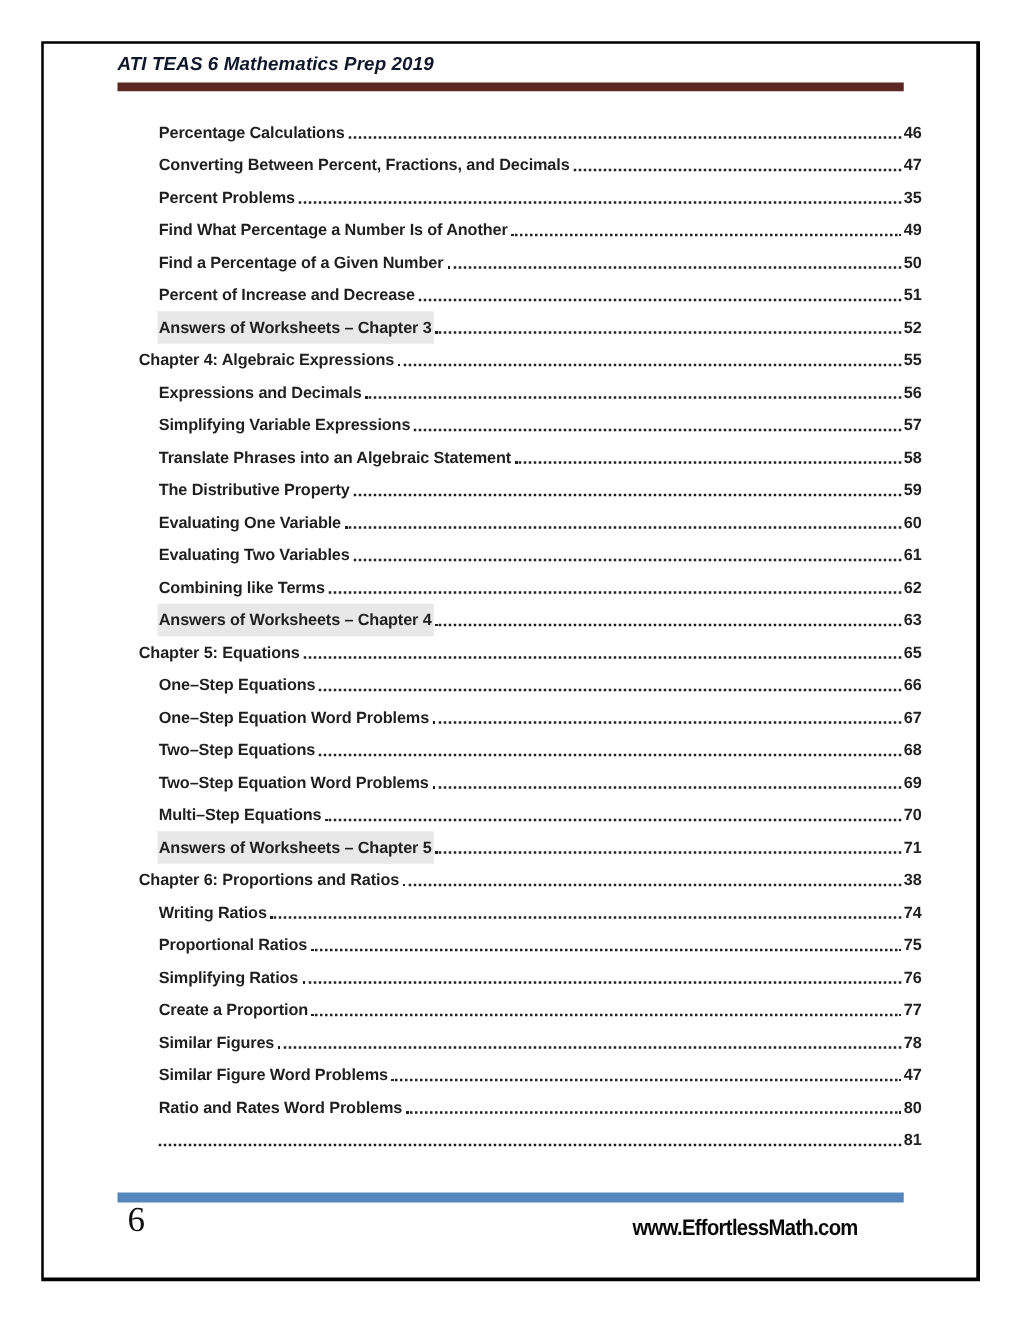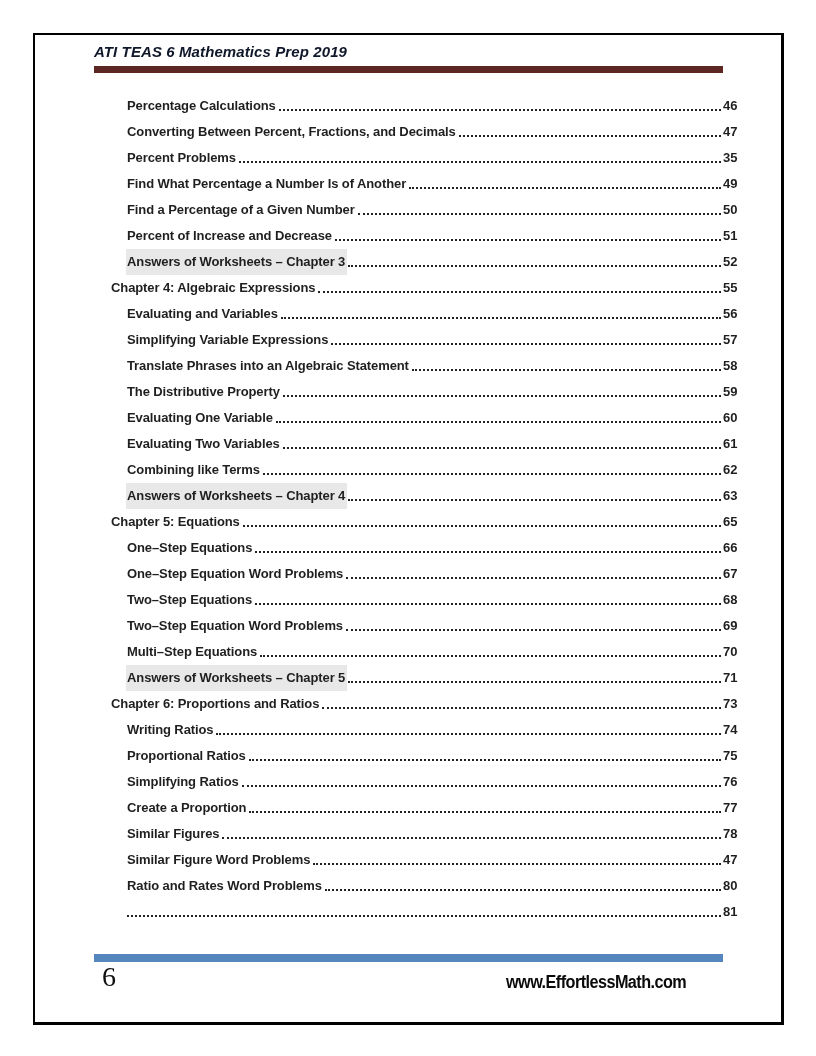--- a/index.html
+++ b/index.html
@@ -156,21 +156,21 @@
     <span class="label hl">Answers of Worksheets – Chapter 3</span>
     <span class="leader"></span>
     <span class="pagenum">52</span>
   </div>
       <div class="toc-row chapter">
     <span class="label">Chapter 4: Algebraic Expressions</span>
     <span class="leader"></span>
     <span class="pagenum">55</span>
   </div>
       <div class="toc-row sub">
-    <span class="label">Evaluating and Variables</span>
+    <span class="label">Expressions and Decimals</span>
     <span class="leader"></span>
     <span class="pagenum">56</span>
   </div>
       <div class="toc-row sub">
     <span class="label">Simplifying Variable Expressions</span>
     <span class="leader"></span>
     <span class="pagenum">57</span>
   </div>
       <div class="toc-row sub">
     <span class="label">Translate Phrases into an Algebraic Statement</span>
@@ -233,21 +233,21 @@
     <span class="pagenum">70</span>
   </div>
       <div class="toc-row sub">
     <span class="label hl">Answers of Worksheets – Chapter 5</span>
     <span class="leader"></span>
     <span class="pagenum">71</span>
   </div>
       <div class="toc-row chapter">
     <span class="label">Chapter 6: Proportions and Ratios</span>
     <span class="leader"></span>
-    <span class="pagenum">73</span>
+    <span class="pagenum">38</span>
   </div>
       <div class="toc-row sub">
     <span class="label">Writing Ratios</span>
     <span class="leader"></span>
     <span class="pagenum">74</span>
   </div>
       <div class="toc-row sub">
     <span class="label">Proportional Ratios</span>
     <span class="leader"></span>
     <span class="pagenum">75</span>

